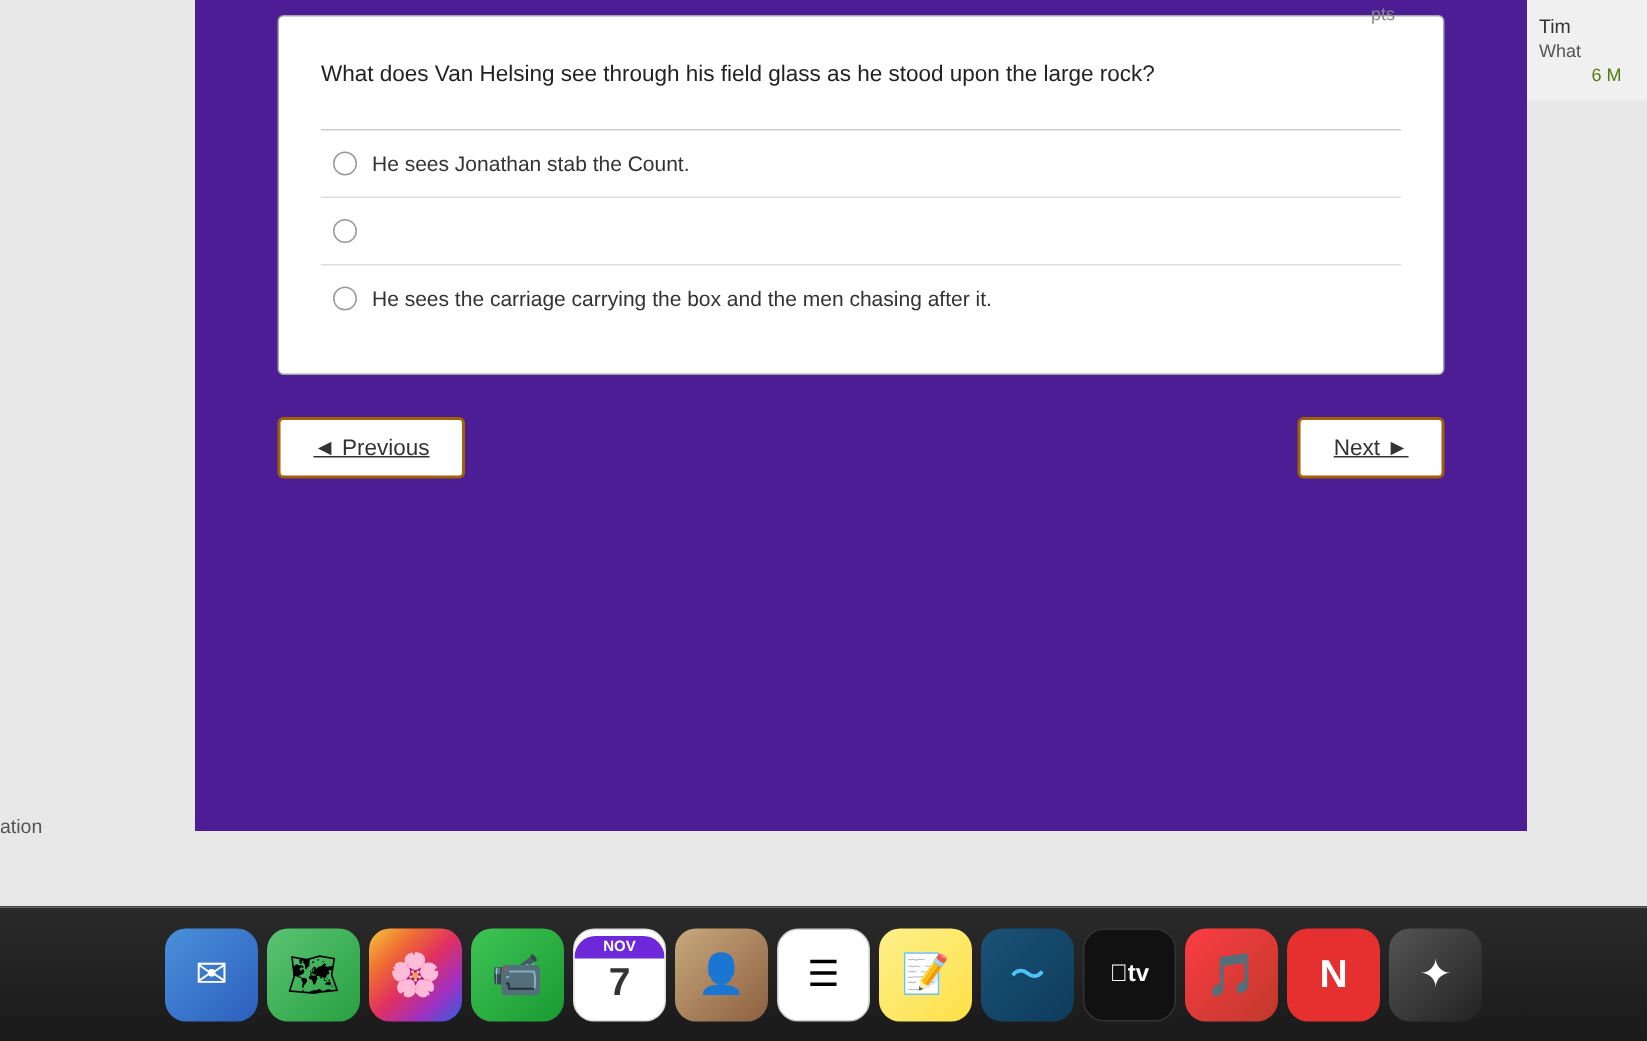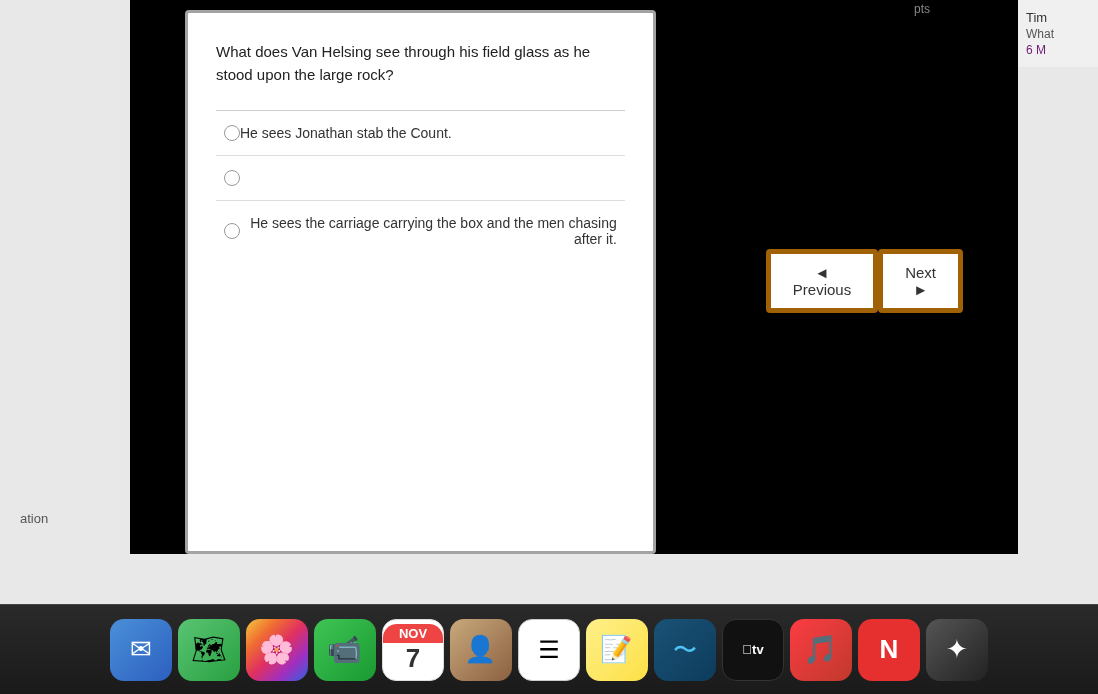--- a/index.html
+++ b/index.html
@@ -11,28 +11,28 @@
       overflow: hidden;
       position: relative;
     }
 
     .main-content {
       position: absolute;
       top: 0;
       left: 130px;
       right: 80px;
       bottom: 140px;
-      background: #000000;
-      display: flex;
-      flex-direction: row;
+      background: #4c1d95;
+      display: flex;
+      flex-direction: column;
     }
 
     .question-card {
       background: #ffffff;
-      border: 3px solid #a3a3a3;
+      border: 1px solid #a3a3a3;
       margin: 10px 55px 0 55px;
       padding: 28px 28px 28px 28px;
       border-radius: 4px;
     }
 
     .question-text {
       font-size: 15px;
       color: #222;
       line-height: 1.5;
       margin-bottom: 24px;
@@ -43,20 +43,21 @@
       border-top: 1px solid #ccc;
       margin: 0;
     }
 
     .answer-option {
       display: flex;
       align-items: center;
       padding: 14px 8px;
       border-bottom: 1px solid #ddd;
       cursor: pointer;
+      gap: 10px;
     }
 
     .answer-option:last-child {
       border-bottom: none;
       text-align: right;
     }
 
     .radio-circle {
       width: 16px;
       height: 16px;
@@ -74,29 +75,30 @@
     .nav-area {
       display: flex;
       justify-content: space-between;
       align-items: center;
       padding: 20px 55px;
       margin-top: 8px;
     }
 
     .nav-button {
       background: white;
-      border: 5px solid #a16207;
+      border: 2px solid #a16207;
       border-radius: 4px;
       padding: 10px 22px;
       font-size: 15px;
       color: #333;
       cursor: pointer;
       display: flex;
       align-items: center;
       gap: 6px;
+      text-decoration: underline;
     }
 
     .sidebar-right {
       position: absolute;
       top: 0;
       right: 0;
       width: 80px;
       background: #f0f0f0;
       padding: 10px 8px;
       font-size: 12px;
@@ -110,30 +112,31 @@
     }
 
     .sidebar-right .atter-label {
       font-size: 12px;
       color: #555;
       margin-bottom: 2px;
     }
 
     .sidebar-right .count-label {
       font-size: 12px;
-      color: #701a75;
+      color: #4d7c0f;
+      margin-left: 35px;
     }
 
     .ation-label {
       position: absolute;
       left: 0;
-      bottom: 164px;
+      bottom: 132px;
       font-size: 13px;
       color: #555;
-      padding: 4px 20px;
+      padding: 4px 0;
     }
 
     
     .dock {
       position: absolute;
       bottom: 0;
       left: 0;
       right: 0;
       height: 90px;
       background: linear-gradient(to bottom, #2a2a2a, #1a1a1a);
@@ -161,21 +164,21 @@
     
     .dock-mail { background: linear-gradient(135deg, #4a90d9, #2c5fbf); }
     
     .dock-maps { background: linear-gradient(135deg, #5ac474, #28a040); }
     
     .dock-photos { background: linear-gradient(135deg, #f5c842, #f07030, #e03060, #a030c0, #3060e0); }
     
     .dock-facetime { background: linear-gradient(135deg, #3ec454, #1a9a32); }
     
     .dock-calendar { background: white; border: 1px solid #ddd; display: flex; flex-direction: column; align-items: center; justify-content: flex-start; padding-top: 4px; }
-    .dock-calendar .cal-month { background: #ef4444; color: white; font-size: 13px; font-weight: bold; width: 100%; text-align: center; border-radius: 14px 14px 0 0; padding: 2px 0; }
+    .dock-calendar .cal-month { background: #6d28d9; color: white; font-size: 10px; font-weight: bold; width: 100%; text-align: center; border-radius: 14px 14px 0 0; padding: 2px 0; }
     .dock-calendar .cal-day { font-size: 26px; font-weight: bold; color: #333; line-height: 1.2; }
     
     .dock-contacts { background: linear-gradient(135deg, #c8a97c, #8c6040); }
     
     .dock-reminders { background: white; border: 1px solid #ddd; }
     
     .dock-notes { background: linear-gradient(135deg, #fef08a, #fde047); }
     
     .dock-music { background: linear-gradient(135deg, #fc3c44, #c0392b); }
     
@@ -263,21 +266,21 @@
 
   <div class="dock-icon dock-notes">
     <span style="font-size:26px;">📝</span>
   </div>
 
   <div class="dock-icon" style="background: linear-gradient(135deg, #1a5276, #0d3c5c);">
     <span style="font-size:24px; color:#4fc3f7;">〜</span>
   </div>
 
   <div class="dock-icon" style="background:#111; border:1px solid #333;">
-    <span style="font-size:13px; color:white; font-weight:bold;">tv</span>
+    <span style="font-size:16px; color:white; font-weight:bold;">tv</span>
   </div>
 
   <div class="dock-icon dock-music">
     <span style="font-size:28px;">🎵</span>
   </div>
 
   <div class="dock-icon dock-news">
     <span style="font-size:26px; color:white; font-weight:bold;">N</span>
   </div>
 

